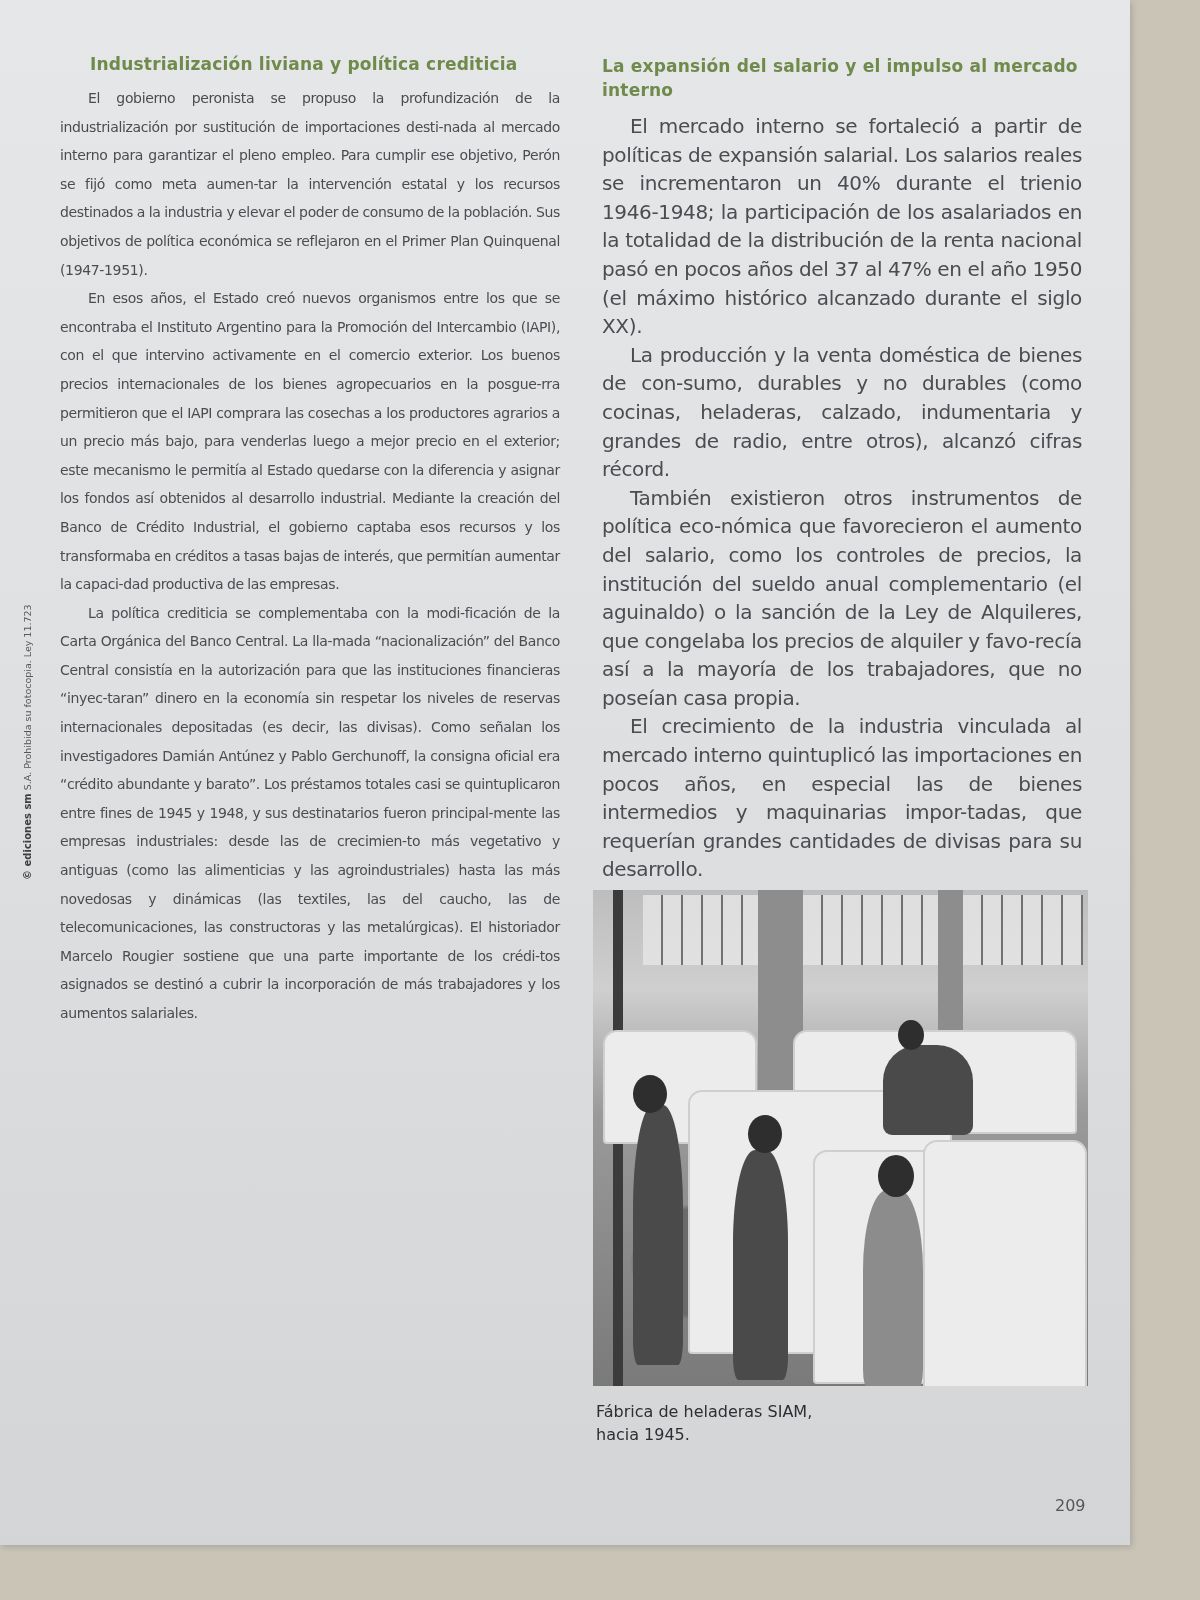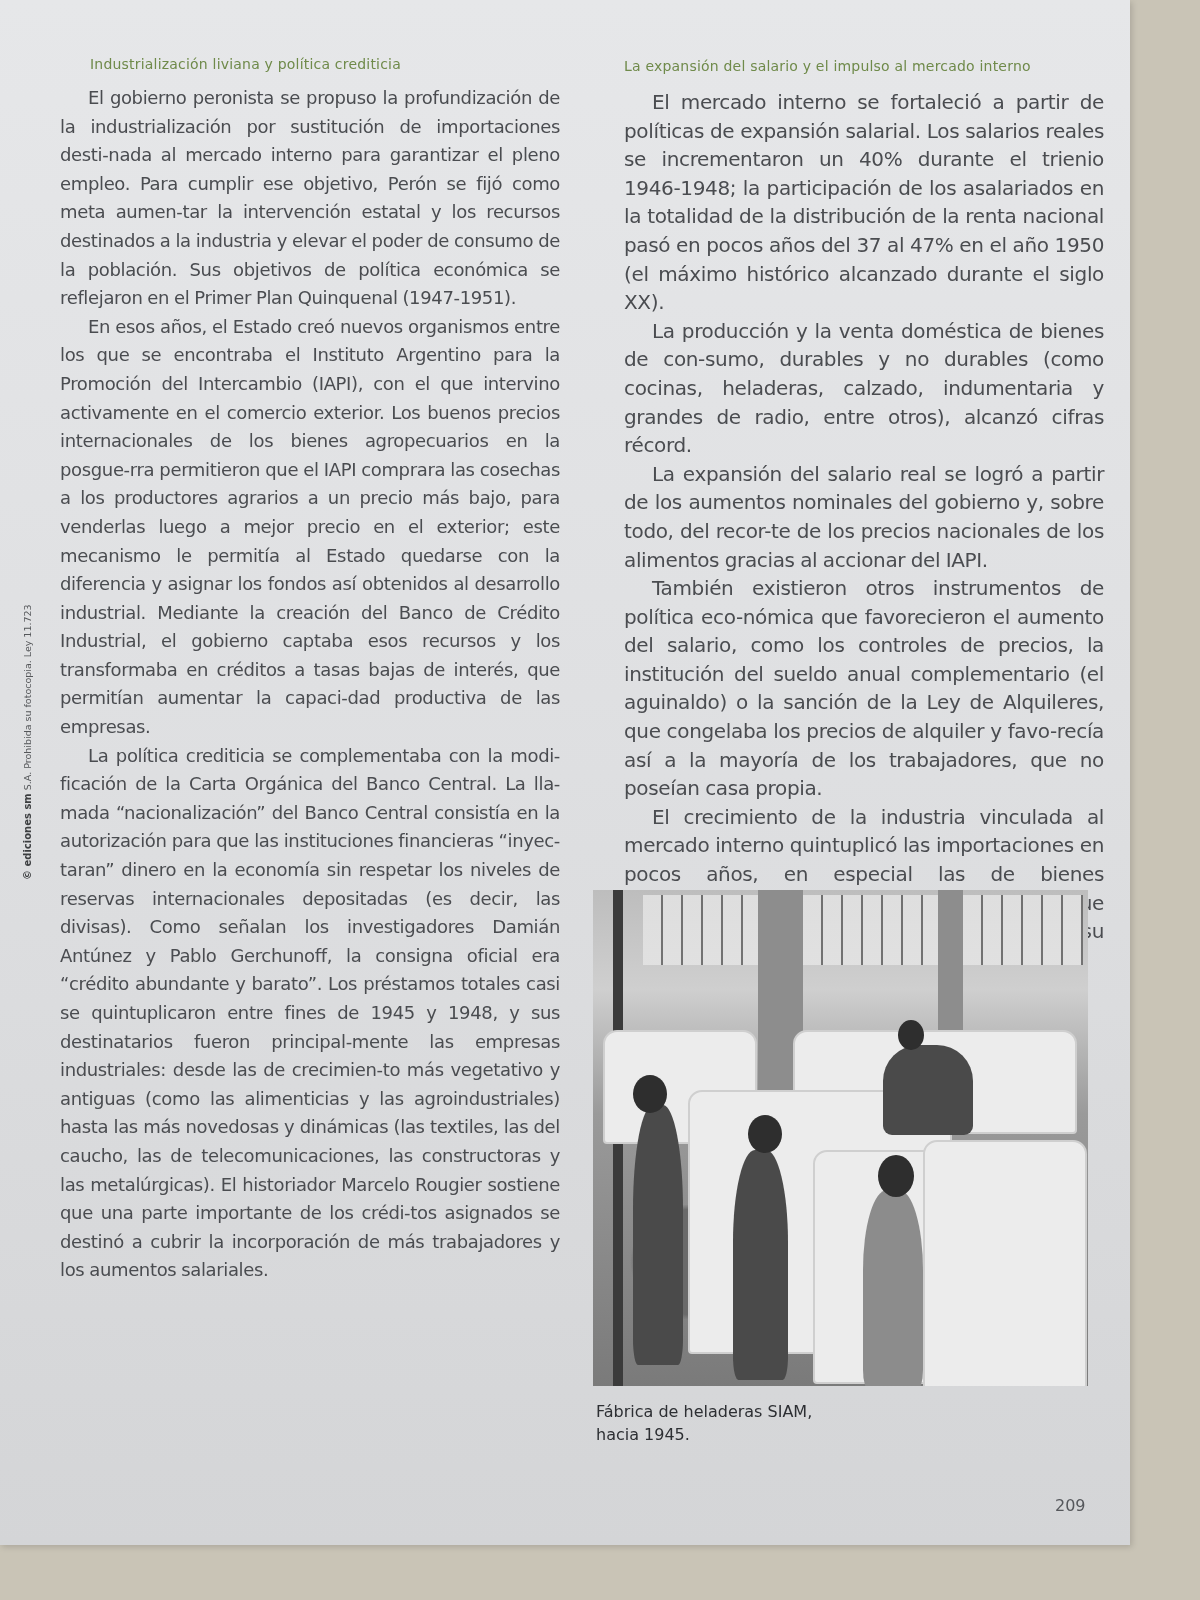--- a/index.html
+++ b/index.html
@@ -17,36 +17,36 @@
   }
   .copyright {
     position: absolute; left: 22px; top: 880px;
     transform: rotate(-90deg); transform-origin: left top;
     font-size: 9.5px; color: #55575a; white-space: nowrap;
     font-family: "DejaVu Sans", sans-serif;
   }
   .copyright b { font-weight: bold; color: #3c3e40; font-size: 10px; }
   .col { position: absolute; color: #4a4c50; }
   .col-left { left: 60px; top: 52px; width: 500px; }
-  .col-right { left: 624px; top: 52px; width: 480px; }
+  .col-right { left: 602px; top: 52px; width: 480px; }
   h2 {
     margin: 0; color: #6f8a4a;
     font-family: "DejaVu Sans", sans-serif;
-    font-weight: normal; font-size: 14px; line-height: 24px;
+    font-weight: bold; font-size: 17px; line-height: 24px;
     letter-spacing: 0.2px;
   }
   .col-left h2 { padding-left: 30px; margin-bottom: 8px; }
   .col-right h2 { margin-top: 2px; margin-bottom: 10px; }
   p {
     margin: 0; font-size: 20px; line-height: 28.6px;
     text-align: justify; text-indent: 28px; hyphens: manual;
     font-family: "DejaVu Sans", sans-serif;
     letter-spacing: -0.35px; word-spacing: -0.5px;
   }
-  .col-left p { font-size: 18px; }
+  .col-left p { font-size: 14px; }
   .photo {
     position: absolute; left: 593px; top: 890px;
     width: 495px; height: 496px;
     background:
       linear-gradient(90deg, transparent 0 4%, #3b3b3b 4% 6%, transparent 6% 100%),
       radial-gradient(ellipse at 20% 75%, #6a6a6a 0 10%, transparent 11%),
       radial-gradient(ellipse at 47% 78%, #5a5a5a 0 9%, transparent 10%),
       radial-gradient(ellipse at 78% 68%, #6b6b6b 0 11%, transparent 12%),
       linear-gradient(180deg, #bdbdbd 0%, #cfcfcf 20%, #9a9a9a 45%, #7a7a7a 100%);
     overflow: hidden;
@@ -80,21 +80,20 @@
     <h2>Industrialización liviana y política crediticia</h2>
     <p>El gobierno peronista se propuso la profundización de la industrialización por sustitución de importaciones desti-nada al mercado interno para garantizar el pleno empleo. Para cumplir ese objetivo, Perón se fijó como meta aumen-tar la intervención estatal y los recursos destinados a la industria y elevar el poder de consumo de la población. Sus objetivos de política económica se reflejaron en el Primer Plan Quinquenal (1947-1951).</p>
     <p>En esos años, el Estado creó nuevos organismos entre los que se encontraba el Instituto Argentino para la Promoción del Intercambio (IAPI), con el que intervino activamente en el comercio exterior. Los buenos precios internacionales de los bienes agropecuarios en la posgue-rra permitieron que el IAPI comprara las cosechas a los productores agrarios a un precio más bajo, para venderlas luego a mejor precio en el exterior; este mecanismo le permitía al Estado quedarse con la diferencia y asignar los fondos así obtenidos al desarrollo industrial. Mediante la creación del Banco de Crédito Industrial, el gobierno captaba esos recursos y los transformaba en créditos a tasas bajas de interés, que permitían aumentar la capaci-dad productiva de las empresas.</p>
     <p>La política crediticia se complementaba con la modi-ficación de la Carta Orgánica del Banco Central. La lla-mada “nacionalización” del Banco Central consistía en la autorización para que las instituciones financieras “inyec-taran” dinero en la economía sin respetar los niveles de reservas internacionales depositadas (es decir, las divisas). Como señalan los investigadores Damián Antúnez y Pablo Gerchunoff, la consigna oficial era “crédito abundante y barato”. Los préstamos totales casi se quintuplicaron entre fines de 1945 y 1948, y sus destinatarios fueron principal-mente las empresas industriales: desde las de crecimien-to más vegetativo y antiguas (como las alimenticias y las agroindustriales) hasta las más novedosas y dinámicas (las textiles, las del caucho, las de telecomunicaciones, las constructoras y las metalúrgicas). El historiador Marcelo Rougier sostiene que una parte importante de los crédi-tos asignados se destinó a cubrir la incorporación de más trabajadores y los aumentos salariales.</p>
   </div>
 
   <div class="col col-right">
     <h2>La expansión del salario y el impulso al mercado interno</h2>
     <p>El mercado interno se fortaleció a partir de políticas de expansión salarial. Los salarios reales se incrementaron un 40% durante el trienio 1946-1948; la participación de los asalariados en la totalidad de la distribución de la renta nacional pasó en pocos años del 37 al 47% en el año 1950 (el máximo histórico alcanzado durante el siglo XX).</p>
     <p>La producción y la venta doméstica de bienes de con-sumo, durables y no durables (como cocinas, heladeras, calzado, indumentaria y grandes de radio, entre otros), alcanzó cifras récord.</p>
-    <p>La expansión del salario real se logró a partir de los aumentos nominales del gobierno y, sobre todo, del recor-te de los precios nacionales de los alimentos gracias al accionar del IAPI.</p>
     <p>También existieron otros instrumentos de política eco-nómica que favorecieron el aumento del salario, como los controles de precios, la institución del sueldo anual complementario (el aguinaldo) o la sanción de la Ley de Alquileres, que congelaba los precios de alquiler y favo-recía así a la mayoría de los trabajadores, que no poseían casa propia.</p>
     <p>El crecimiento de la industria vinculada al mercado interno quintuplicó las importaciones en pocos años, en especial las de bienes intermedios y maquinarias impor-tadas, que requerían grandes cantidades de divisas para su desarrollo.</p>
   </div>
 
   <div class="photo" title="Black-and-white photo of workers assembling refrigerators in a factory">
     <div class="window" style="left:50px;top:5px;width:440px;height:70px;"></div>
     <div class="pillar" style="left:165px;top:0;width:45px;height:200px;"></div>
     <div class="pillar" style="left:345px;top:0;width:25px;height:150px;"></div>
     <div class="fridge" style="left:10px;top:140px;width:150px;height:110px;"></div>
     <div class="fridge" style="left:200px;top:140px;width:280px;height:100px;"></div>

